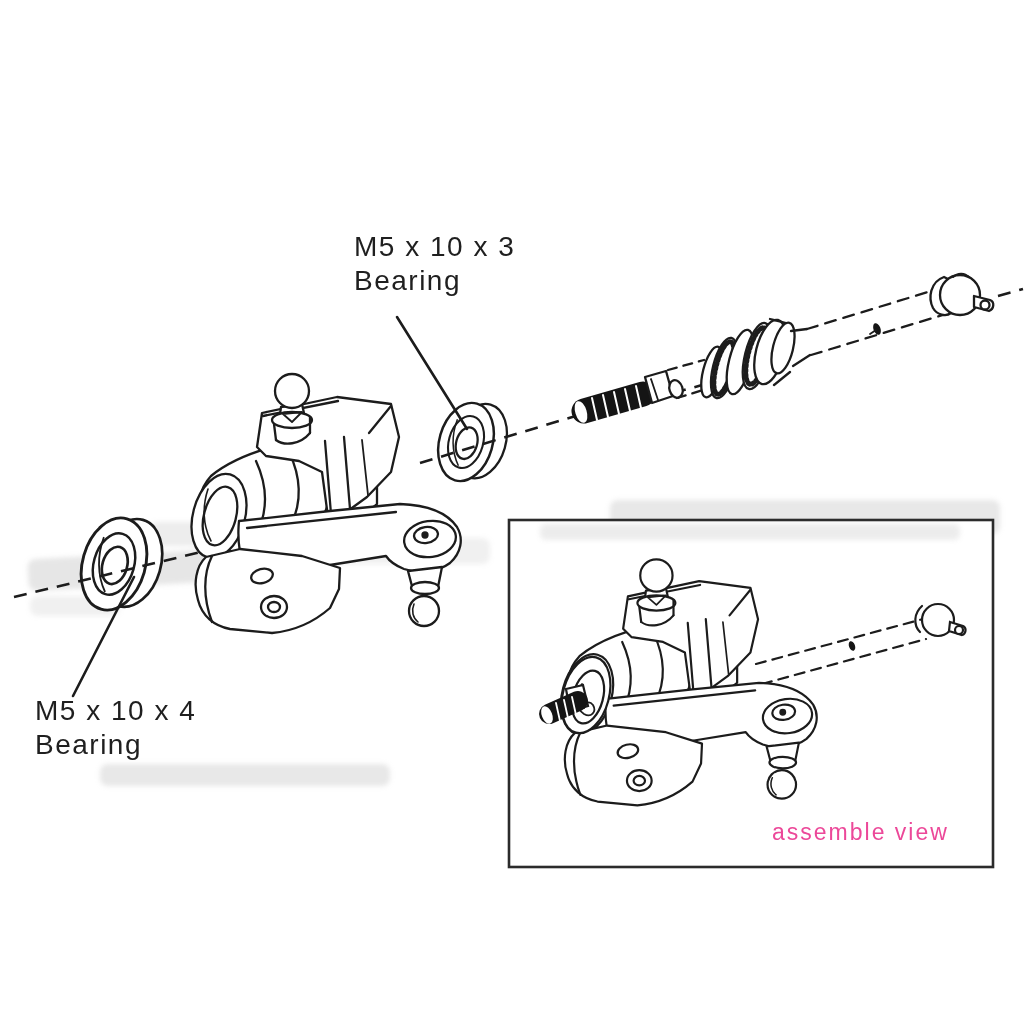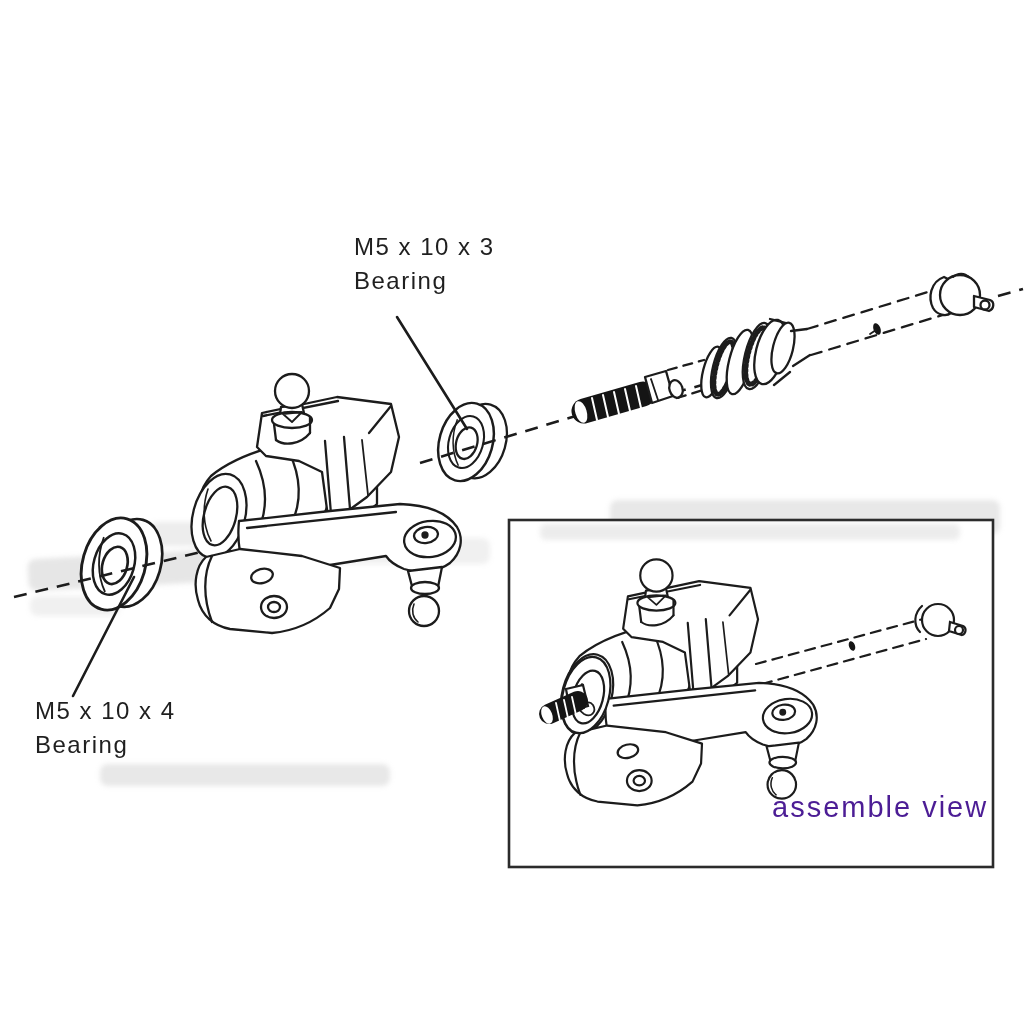--- a/index.html
+++ b/index.html
@@ -8,31 +8,32 @@
     background:#ffffff;
     font-family:"Liberation Sans", sans-serif;
     position:relative;
     overflow:hidden;
   }
   .stage{position:absolute;inset:0;width:1024px;height:1024px;}
   svg{position:absolute;left:0;top:0;}
   .part-label{
     position:absolute;
     color:#1f1f1f;
-    font-size:24px;
+    font-size:28px;
     line-height:34px;
     letter-spacing:1.5px;
     white-space:nowrap;
   }
   .inset-caption{
     position:absolute;
-    color:#4c1d95;
-    font-size:29px;
+    color:#ec4899;
+    font-size:23px;
     letter-spacing:2px;
     white-space:nowrap;
+    margin-top:28px;
   }
 </style>
 </head>
 <body>
 
 <div class="stage">
 
 <svg width="1024" height="1024" viewBox="0 0 1024 1024">
   <defs>
     <filter id="wblur" x="-40%" y="-40%" width="180%" height="180%">

